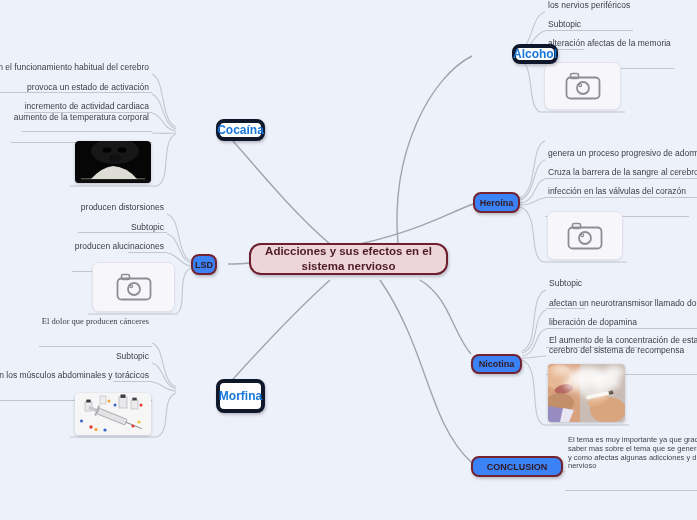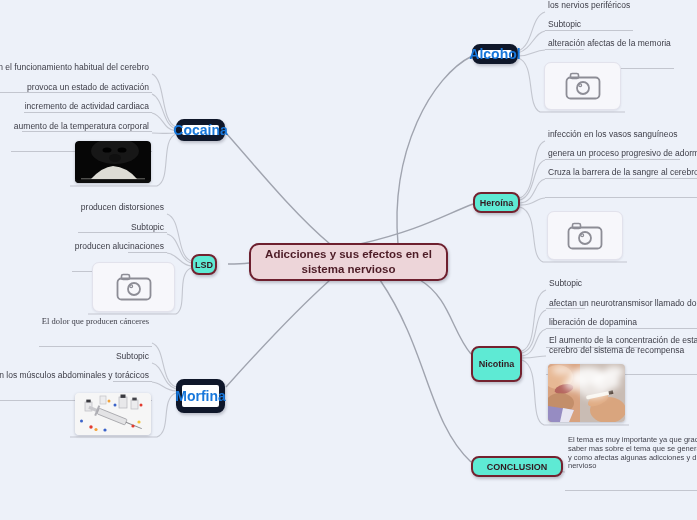--- a/index.html
+++ b/index.html
@@ -8,22 +8,22 @@
     background:#edf1f9;font-family:"Liberation Sans",sans-serif;
   }
   svg.wires{position:absolute;left:0;top:0;z-index:1;}
   .branch path{fill:none;stroke:#a0a4af;stroke-width:1.4;}
   .hook path{fill:none;stroke:#c3c6cf;stroke-width:1.1;}
   .node{
     position:absolute;z-index:3;display:flex;align-items:center;justify-content:center;
     border-radius:8px;font-weight:bold;box-shadow:1px 2px 3px rgba(40,40,60,.25);
     box-sizing:border-box;cursor:pointer;
   }
-  .node.blue{background:#ffffff;border:6px solid #0f172a;color:#1777db;font-size:14px;}
-  .node.pink{background:#5eead4;border:2px solid #73222f;color:#33181f;font-size:9px;}
+  .node.blue{background:#ffffff;border:4px solid #0f172a;color:#1777db;font-size:12px;margin-left:40px;}
+  .node.pink{background:#3b82f6;border:2px solid #73222f;color:#33181f;font-size:9px;}
   .node.central{
     background:#edd5d9;border:2.5px solid #6d1f2e;color:#4d1c26;
     font-size:11.5px;text-align:center;line-height:1.3;border-radius:10px;
   }
   .sub{
     position:absolute;z-index:2;font-size:8.5px;line-height:11px;color:#3d3d47;
     border-bottom:1px solid #c3c6cf;padding:0 3px 19px 3px;white-space:nowrap;
     background:transparent;
   }
   .sub.ralign{text-align:right;}
@@ -80,50 +80,50 @@
       <path d="M520,207 C540,213 528,256 543,262 L627,262"></path>
       <path d="M522,351 C540,344 528,296 546,290"></path>
       <path d="M522,353 C540,348 532,315 546,310"></path>
       <path d="M522,356 C538,354 534,332 546,329"></path>
       <path d="M522,358 C536,358 538,356 546,356"></path>
       <path d="M522,360 C542,367 528,419 544,425 L629,425"></path>
       <path d="M542,468 C552,470 556,472 565,472"></path>
     </g>
   </svg>
 
-  <div class="node central" style="left:249px;top:243px;width:199px;height:38px;">Adicciones y sus efectos en el sistema nervioso</div>
+  <div class="node central" style="left:249px;top:243px;width:199px;height:32px;border-radius:12px;">Adicciones y sus efectos en el sistema nervioso</div>
 
   <div class="node blue" style="left:176px;top:119px;width:49px;height:22px;">Cocaína</div>
   <div class="node pink" style="left:191px;top:254px;width:26px;height:21px;">LSD</div>
   <div class="node blue" style="left:176px;top:379px;width:49px;height:34px;">Morfina</div>
   <div class="node blue" style="left:472px;top:44px;width:46px;height:20px;">Alcohol</div>
   <div class="node pink" style="left:473px;top:192px;width:47px;height:21px;">Heroína</div>
-  <div class="node pink" style="left:471px;top:346px;width:51px;height:36px;">Nicotina</div>
+  <div class="node pink" style="left:471px;top:354px;width:51px;height:20px;">Nicotina</div>
   <div class="node pink" style="left:471px;top:456px;width:92px;height:21px;">CONCLUSION</div>
 
   <div class="sub ralign" style="right:545px;top:62px;">Aceleran el funcionamiento habitual del cerebro</div>
   <div class="sub ralign" style="right:545px;top:82px;">provoca un estado de activación</div>
   <div class="sub ralign" style="right:545px;top:101px;">incremento de actividad cardiaca</div>
-  <div class="sub ralign" style="right:545px;top:121px;">aumento de la temperatura corporal</div>
+  <div class="sub ralign" style="right:545px;top:112px;">aumento de la temperatura corporal</div>
 
   <div class="sub ralign" style="right:530px;top:202px;">producen distorsiones</div>
   <div class="sub ralign" style="right:530px;top:222px;">Subtopic</div>
   <div class="sub ralign" style="right:530px;top:241px;margin-left:28px;">producen alucinaciones</div>
 
   <div class="sub ralign" style="right:545px;top:316px;font-family:Liberation Serif, serif;">El dolor que producen cánceres</div>
   <div class="sub ralign" style="right:545px;top:351px;">Subtopic</div>
   <div class="sub ralign" style="right:545px;top:370px;">rigidez en los músculos abdominales y torácicos</div>
 
   <div class="sub" style="left:545px;top:0px;">los nervios periféricos</div>
   <div class="sub" style="left:545px;top:19px;">Subtopic</div>
   <div class="sub" style="left:545px;top:38px;">alteración afectas de la memoria</div>
 
-  <div class="sub" style="left:545px;top:129px;">infección en los vasos sanguíneos</div>
   <div class="sub clip" style="left:545px;top:148px;width:152px;">genera un proceso progresivo de adormecimiento cere</div>
   <div class="sub" style="left:545px;top:167px;">Cruza la barrera de la sangre al cerebro</div>
+  <div class="sub" style="left:545px;top:186px;">infección en las válvulas del corazón</div>
 
   <div class="sub" style="left:546px;top:278px;">Subtopic</div>
   <div class="sub" style="left:546px;top:298px;">afectan un neurotransmisor llamado dopamina</div>
   <div class="sub" style="left:546px;top:317px;">liberación de dopamina</div>
   <div class="sub multi clip" style="left:546px;top:336px;width:151px;">El aumento de la concentración de esta en las regione
 cerebro del sistema de recompensa</div>
 
   <div class="sub note clip" style="left:565px;top:436px;width:132px;">El tema es muy importante ya que gracias a e
 saber mas sobre el tema que se genera en nu
 y como afectas algunas adicciones y drogas a

